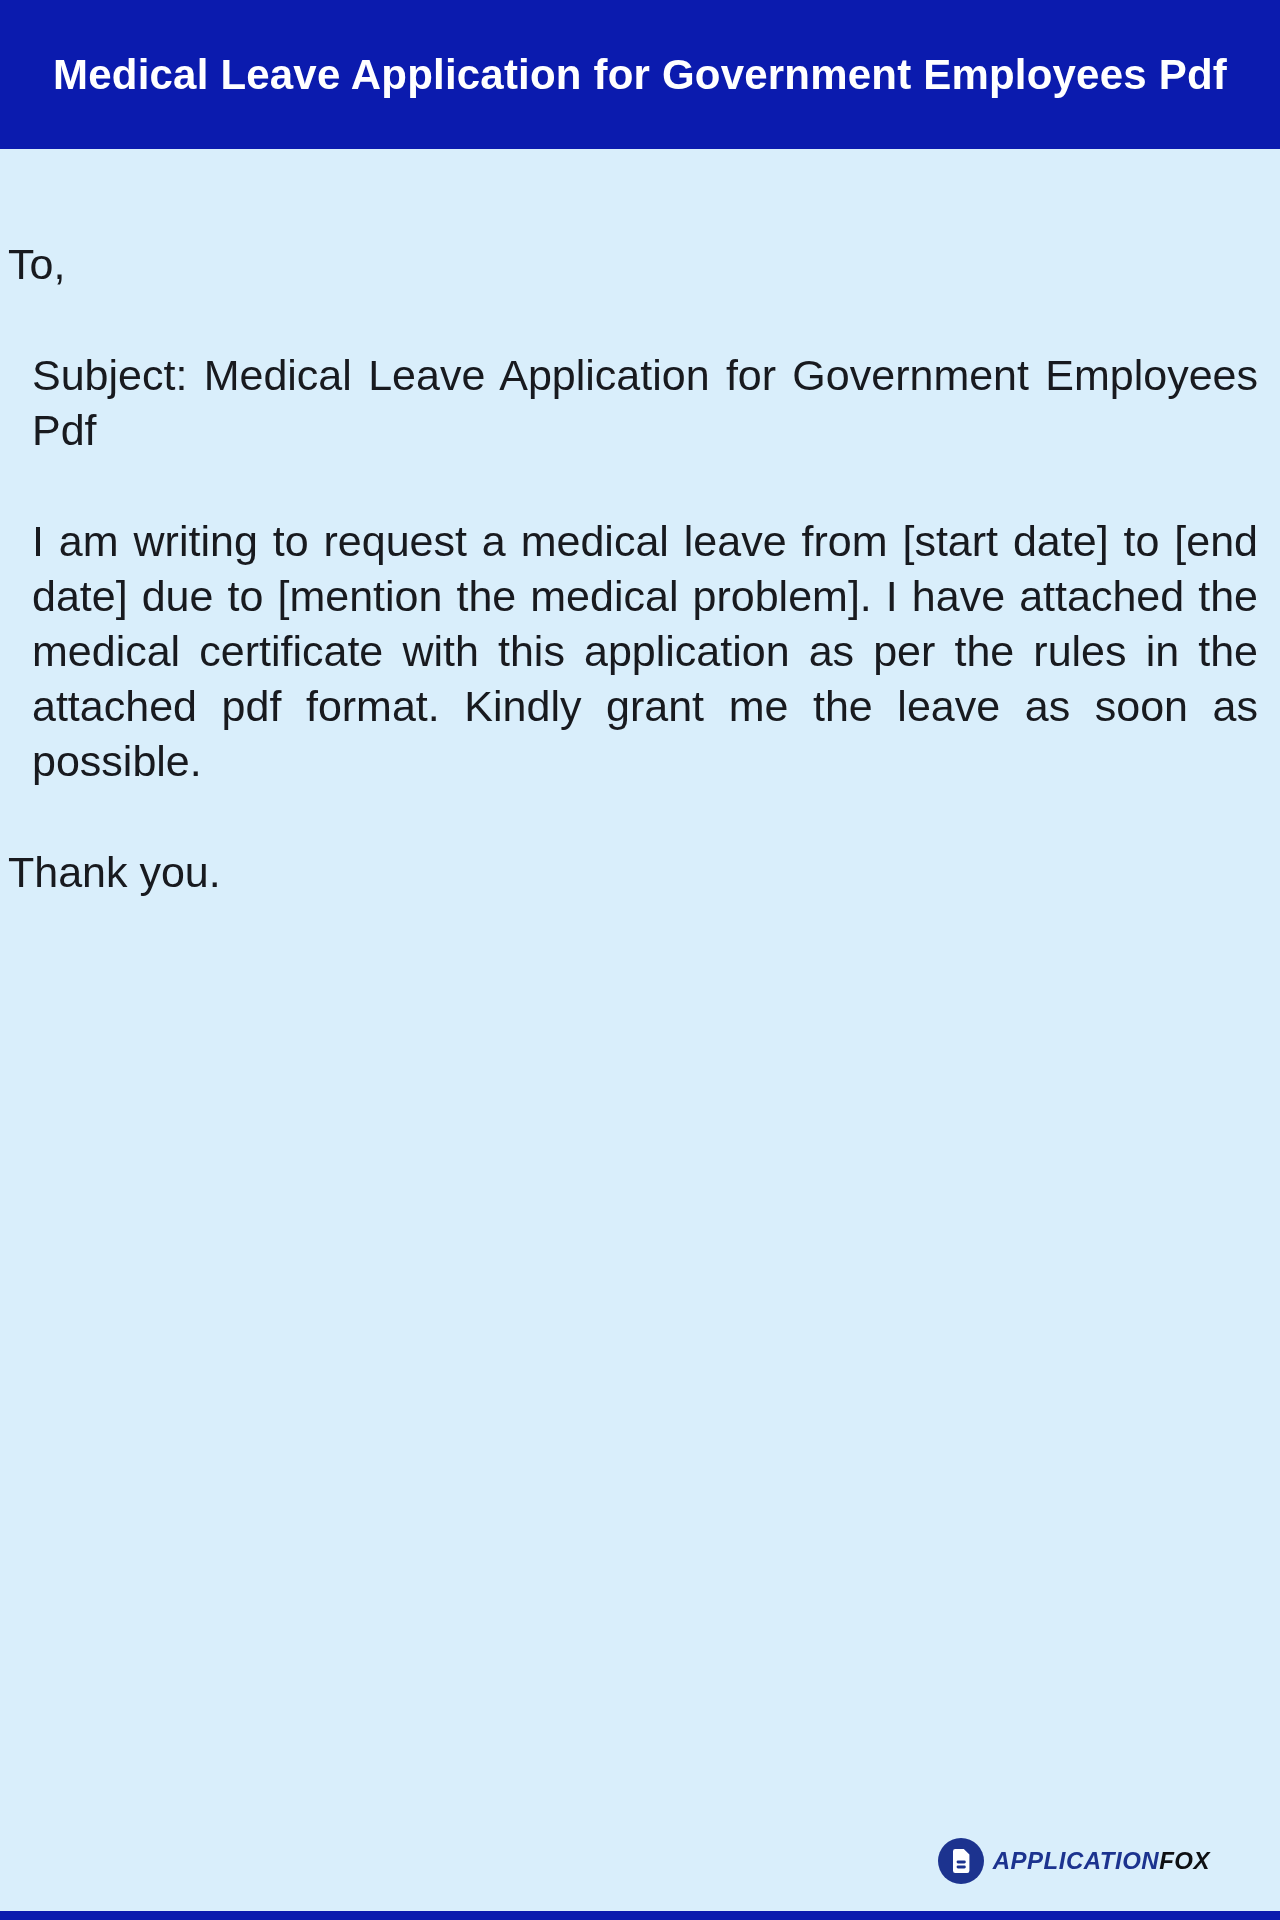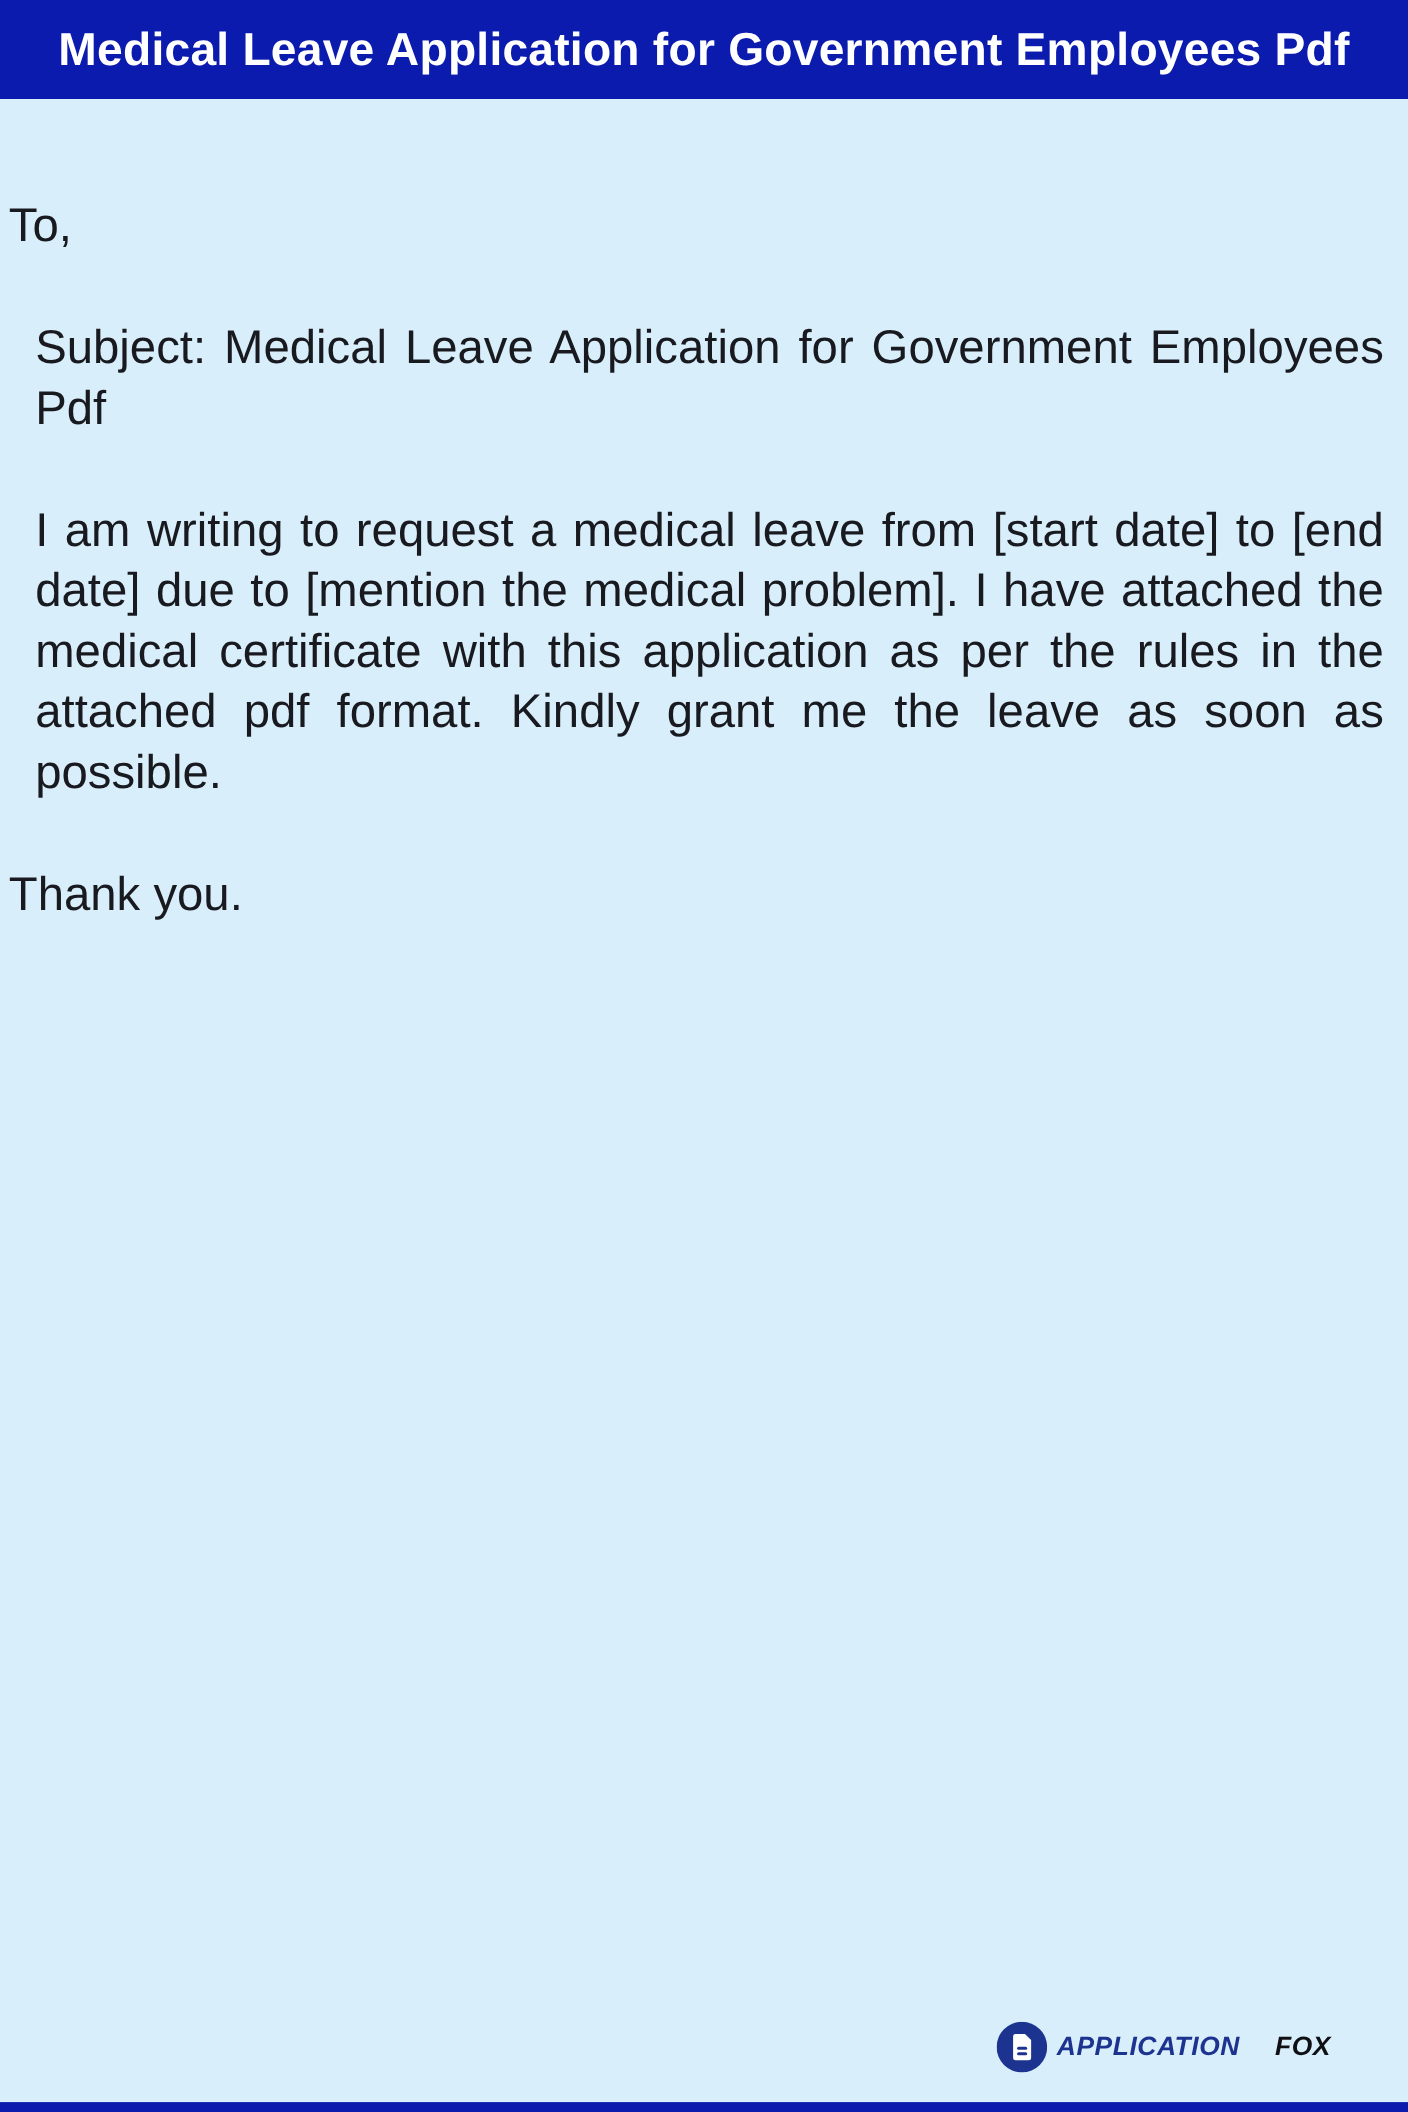--- a/index.html
+++ b/index.html
@@ -14,21 +14,21 @@
   *{margin:0;padding:0;box-sizing:border-box;}
   html,body{width:1280px;height:1920px;}
   body{
     position:relative;
     overflow:hidden;
     background:var(--page-bg);
     font-family:"Liberation Sans", sans-serif;
     color:var(--body-text);
   }
   .title-bar{
-    width:1280px;height:90px;
+    width:1280px;height:149px;
     background:var(--header-bg);
     display:flex;align-items:center;justify-content:center;
   }
   .title-bar h1{
     color:var(--header-text);
     font-size:42px;
     font-weight:700;
     white-space:nowrap;
     letter-spacing:0.2px;
   }
@@ -51,21 +51,21 @@
   }
   .logo-badge{display:block;width:46px;height:46px;}
   .logo-text{
     font-size:24px;
     font-weight:800;
     font-style:italic;
     letter-spacing:0.5px;
     white-space:nowrap;
   }
   .logo-app{color:var(--logo-navy);text-align:right;}
-  .logo-fox{color:var(--logo-fox);margin-left:32px;}
+  .logo-fox{color:var(--logo-fox);}
   .footer-bar{
     position:absolute;
     left:0;bottom:0;
     width:1280px;height:9px;
     background:var(--footer-bar);
   }
 </style>
 </head>
 <body>
 

